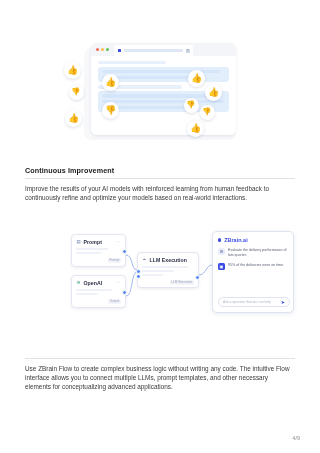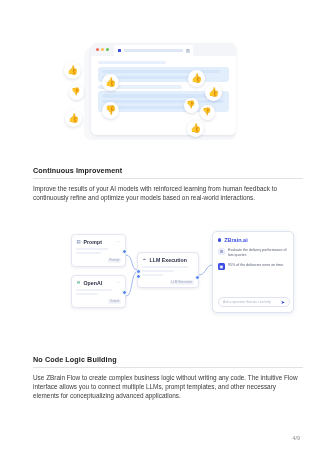--- a/index.html
+++ b/index.html
@@ -15,21 +15,21 @@
   .sec-title{
     font-size:7.2px;font-weight:bold;color:#1a1a1a;
     letter-spacing:.1px;
   }
   .sec-rule{height:1px;background:#e2e2e2;margin-top:3px;margin-bottom:5px;}
   .sec-body{
     font-size:6.4px;line-height:9.2px;color:#3a3a3a;
   }
 
   
-  .block{position:absolute;left:33px;width:270px;}
+  .block{position:absolute;left:25px;width:270px;}
   #block-ci{top:166px;}
   #block-nc{top:355px;}
 
   
   #illu-feedback{position:absolute;left:60px;top:40px;width:200px;height:110px;}
   .mock-shadow{
     position:absolute;left:24px;top:8px;width:152px;height:92px;
     background:#f7f8fa;border-radius:7px;
   }
   .mock-win{
@@ -245,19 +245,18 @@
       </div>
 
       <div class="panel-input">
         <span class="ph">Ask a question that we can help</span>
         <span class="send">➤</span>
       </div>
     </div>
   </div>
 
   <div class="block" id="block-nc">
-    <div class="sec-title">No Code Logic Building</div>
     <div class="sec-rule"></div>
     <div class="sec-body">Use ZBrain Flow to create complex business logic without writing any code. The intuitive Flow interface allows you to connect multiple LLMs, prompt templates, and other necessary elements for conceptualizing advanced applications.</div>
   </div>
 
   <div id="pager">4/9</div>
 </div>
 
 </body></html>

